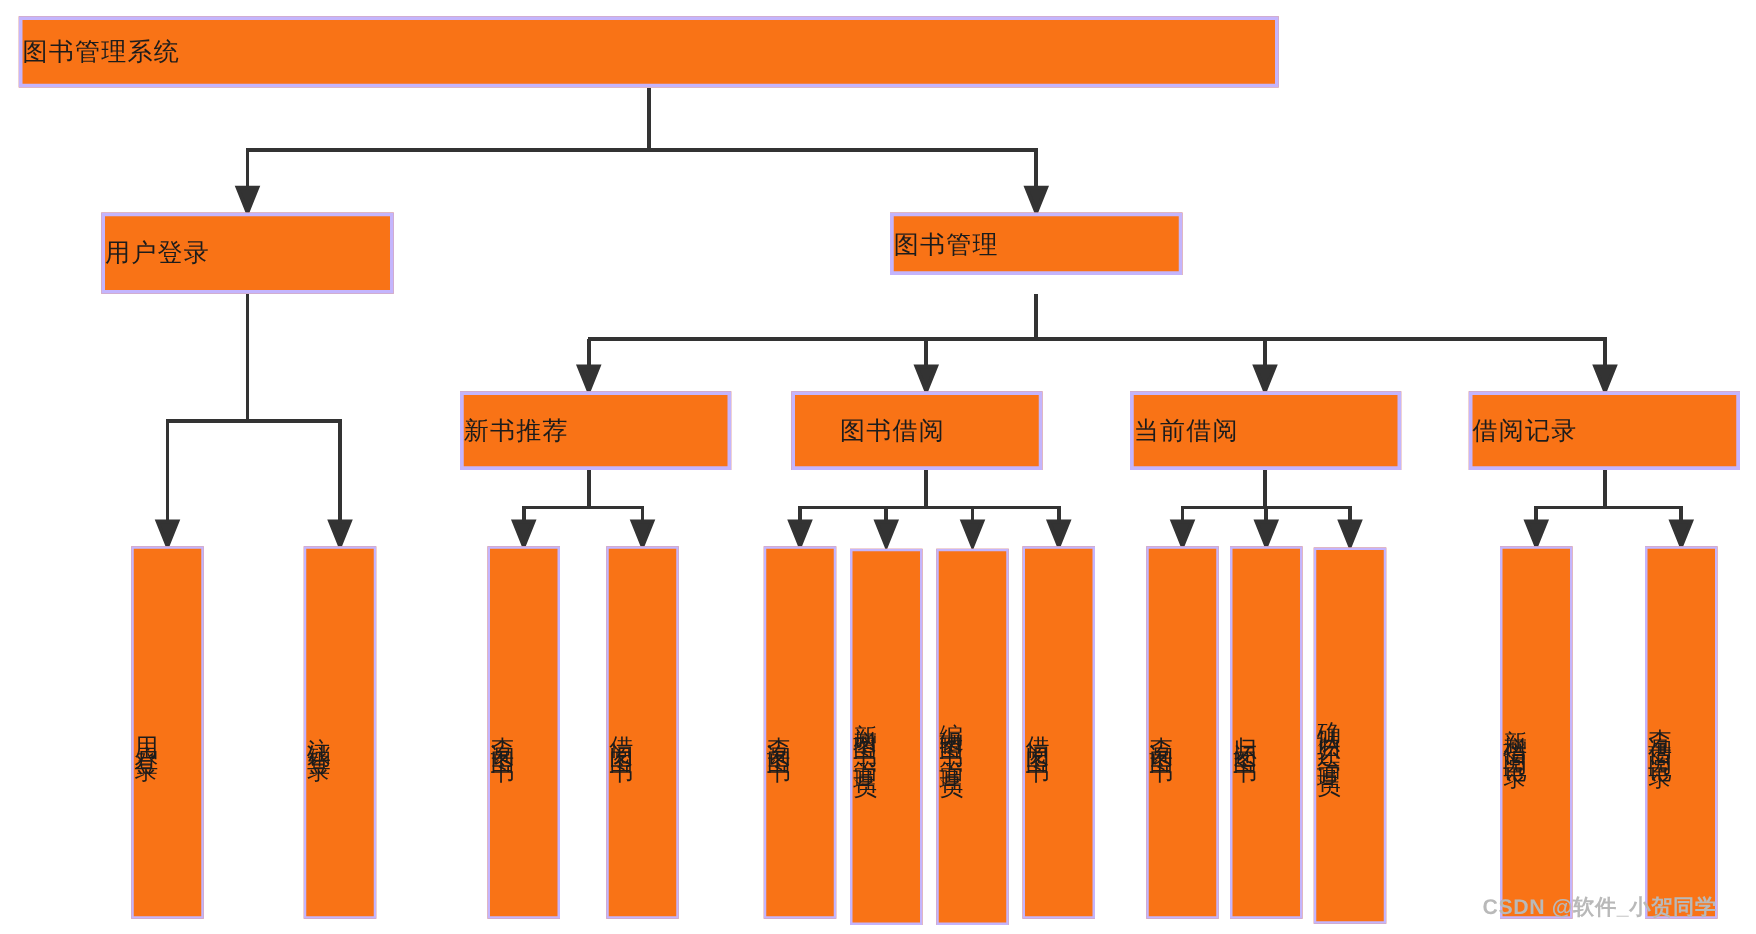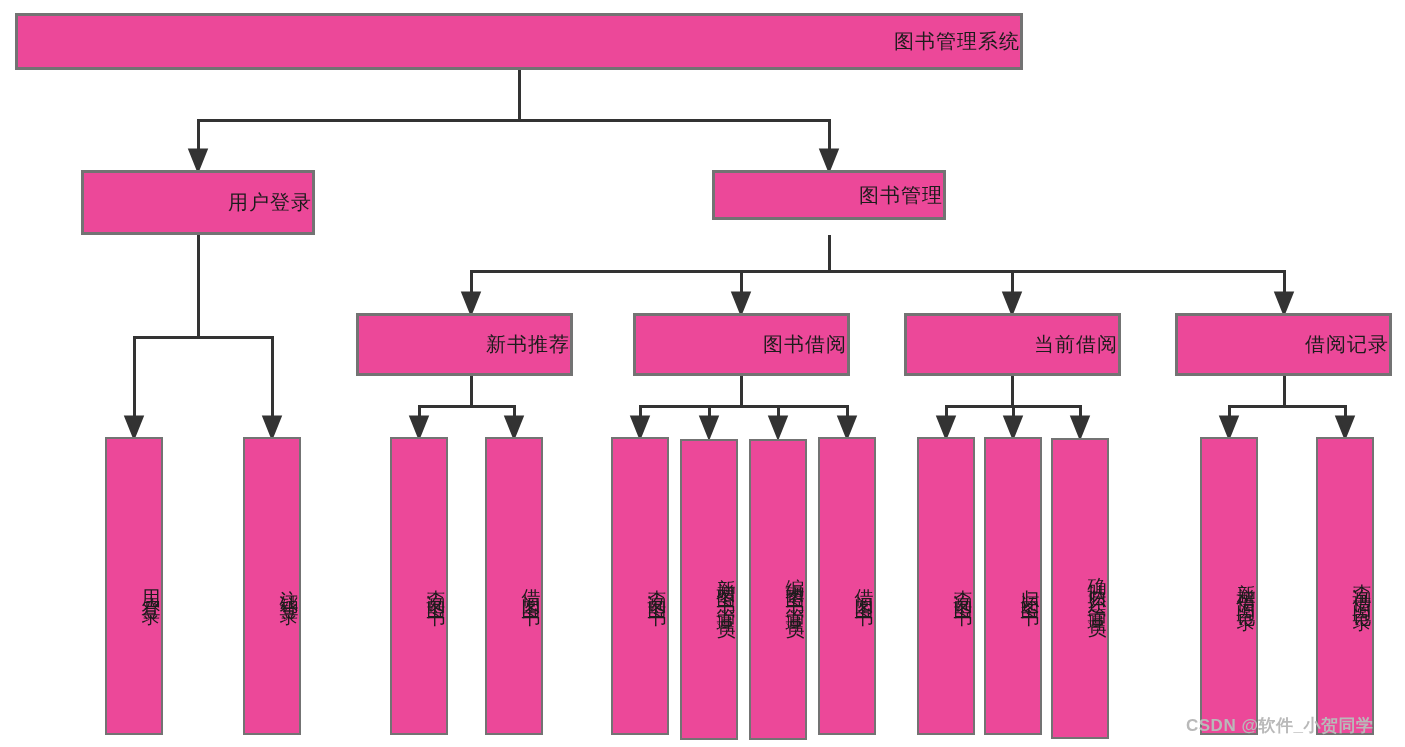--- a/index.html
+++ b/index.html
@@ -12,25 +12,25 @@
     overflow: hidden;
   }
   svg.connectors {
     position: absolute;
     left: 0; top: 0;
     width: 1405px; height: 747px;
   }
   .node {
     position: absolute;
     box-sizing: border-box;
-    background: #ec4899;
-    border: 3px solid #737373;
+    background: #f97316;
+    border: 3px solid #c4b5fd;
     display: flex;
     align-items: center;
-    justify-content: flex-end;
+    justify-content: flex-start;
     color: #1c1c1c;
   }
   .hbox {
     font-size: 20px;
     font-weight: 500;
     letter-spacing: 1px;
     white-space: nowrap;
   }
   .vbox {
     border-width: 2px;
@@ -139,24 +139,24 @@
     <span>图书管理系统</span>
   </div>
 
   <div class="node hbox" style="left:81px; top:170px; width:234px; height:65px;">
     <span>用户登录</span>
   </div>
   <div class="node hbox" style="left:712px; top:170px; width:234px; height:50px;">
     <span>图书管理</span>
   </div>
 
-  <div class="node hbox" style="left:356px; top:313px; width:217px; height:63px;">
+  <div class="node hbox" style="left:368px; top:313px; width:217px; height:63px;">
     <span>新书推荐</span>
   </div>
-  <div class="node hbox" style="left:633px; top:313px; width:217px; height:63px;">
+  <div class="node hbox" style="left:633px; top:313px; width:201px; height:63px;padding-left:36px;">
     <span>图书借阅</span>
   </div>
   <div class="node hbox" style="left:904px; top:313px; width:217px; height:63px;font-family:Liberation Serif, serif;">
     <span>当前借阅</span>
   </div>
   <div class="node hbox" style="left:1175px; top:313px; width:217px; height:63px;">
     <span>借阅记录</span>
   </div>
 
   <div class="node vbox" style="left:105px; top:437px; width:58px; height:298px;">

